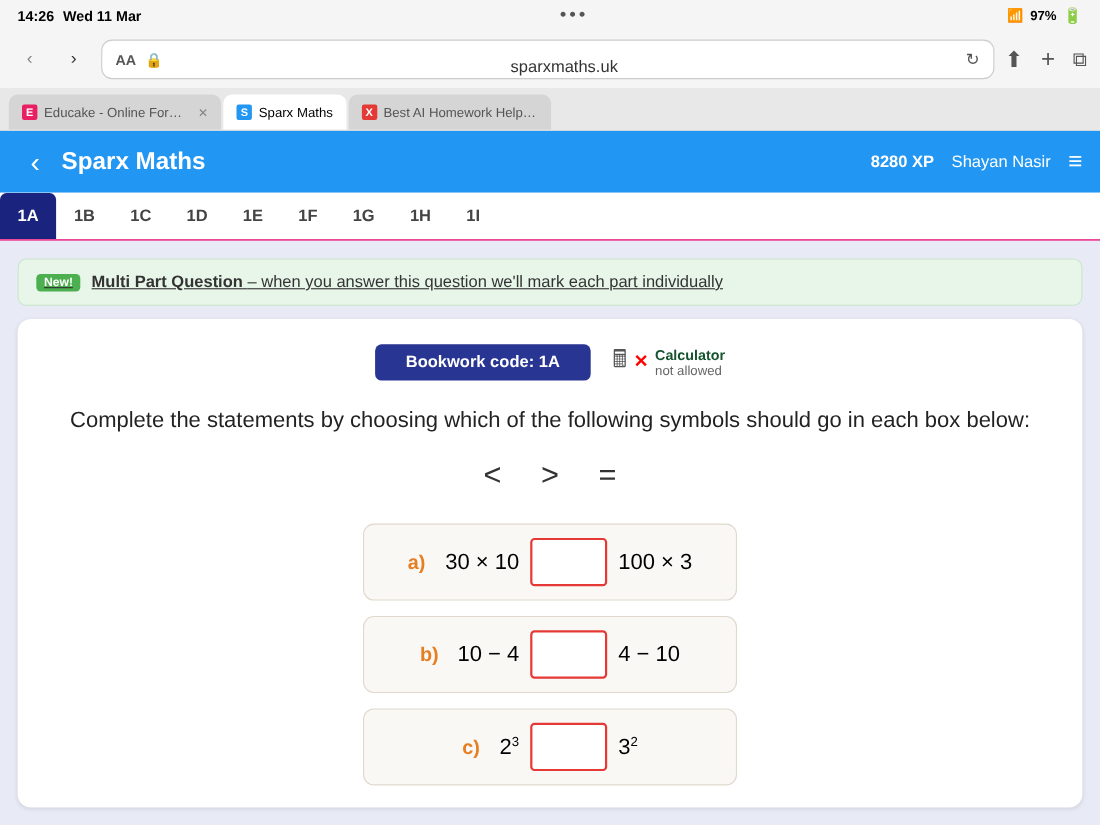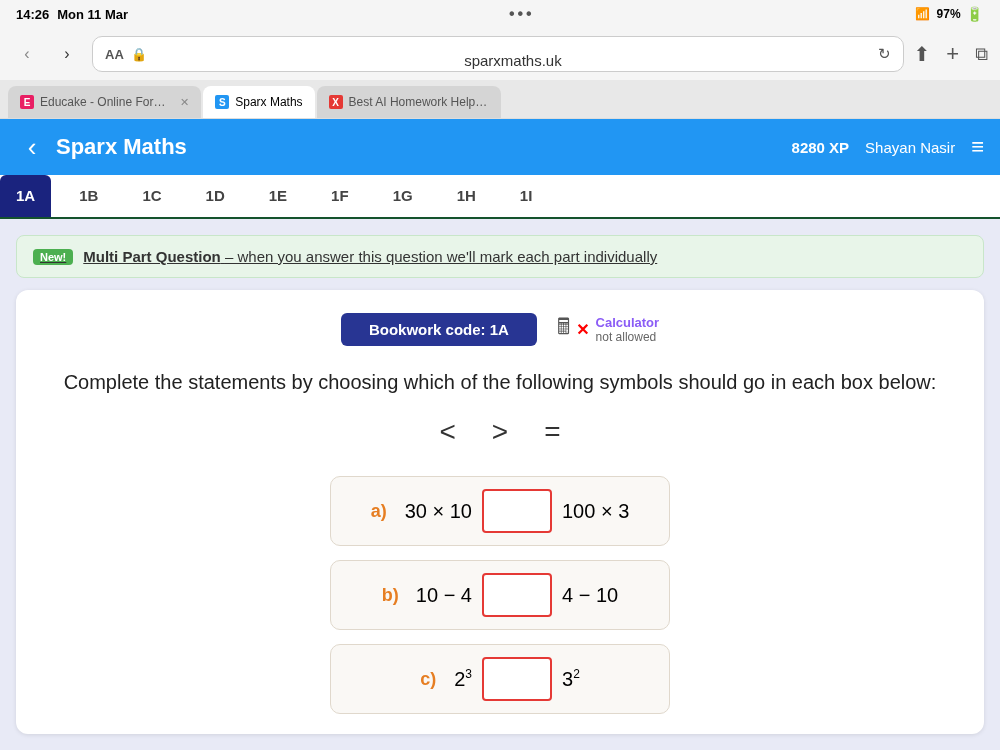--- a/index.html
+++ b/index.html
@@ -125,23 +125,22 @@
     .menu-btn {
       font-size: 22px;
       cursor: pointer;
       display: flex; align-items: center;
     }
 
     
     .section-tabs {
       background: white;
       display: flex;
-      border-bottom: 2px solid #14532d;
+      border-bottom: 2px solid #ec4899;
       overflow-x: auto;
-      gap: 12px;
     }
     .section-tab {
       padding: 12px 16px;
       font-size: 15px;
       font-weight: 600;
       cursor: pointer;
       white-space: nowrap;
       color: #444;
       border-bottom: 3px solid transparent;
       margin-bottom: -2px;
@@ -281,21 +280,21 @@
       flex-direction: column;
       height: calc(750px - 28px - 52px - 38px - 56px);
     }
   </style>
 </head>
 <body>
 
 <div class="status-bar">
   <div class="status-bar-left">
     <span>14:26</span>
-    <span>Mon 11 Mar</span>
+    <span>Wed 11 Mar</span>
   </div>
   <div style="letter-spacing:3px; font-size:16px; color:#555">•••</div>
   <div class="status-bar-right">
     <span>📶</span>
     <span>97%</span>
     <span style="font-size:14px;">🔋</span>
   </div>
 </div>
 
 <div class="browser-chrome">
@@ -368,21 +367,21 @@
     </div>
 
     <div class="question-card">
 
       <div class="bookwork-row">
         <button class="bookwork-code-btn">Bookwork code: 1A</button>
         <div class="calculator-info">
           <span style="font-size:22px;">🖩</span>
           <span style="color:red;font-weight:bold;font-size:16px;">✕</span>
           <div>
-            <div style="font-size:13px;font-weight:600;color:#8b5cf6;">Calculator</div>
+            <div style="font-size:13px;font-weight:600;color:#14532d;">Calculator</div>
             <div style="font-size:12px;color:#666;">not allowed</div>
           </div>
         </div>
       </div>
 
       <p class="question-text">Complete the statements by choosing which of the following symbols should go in each box below:</p>
 
       <div class="symbols-row">
         <span>&lt;</span>
         <span>&gt;</span>

